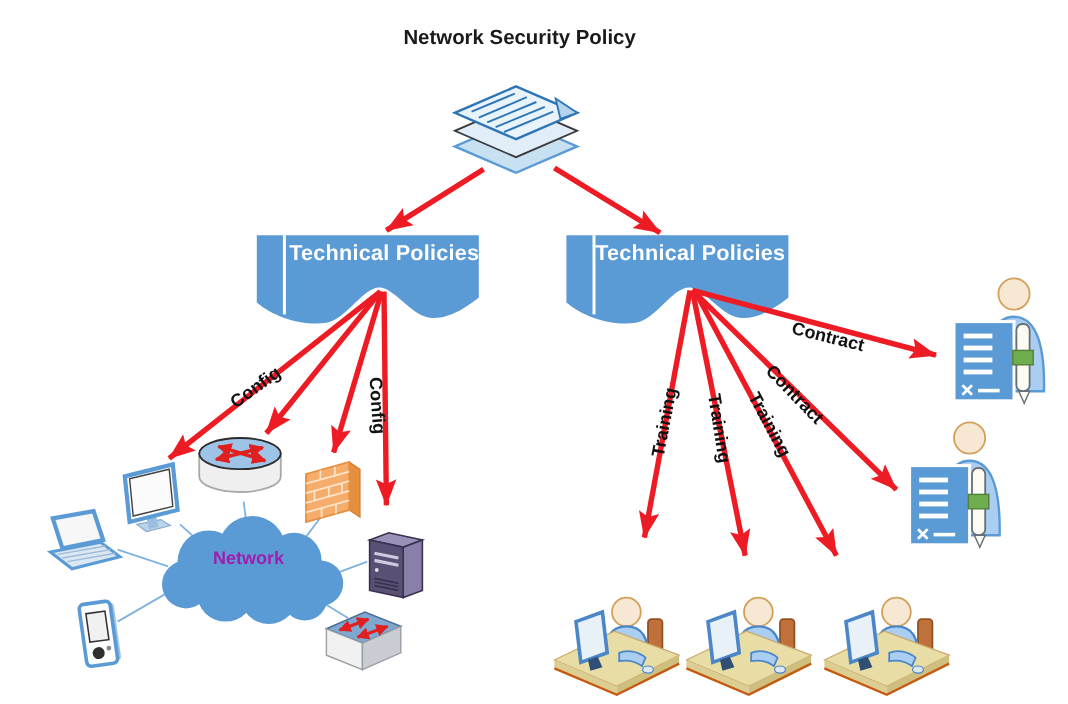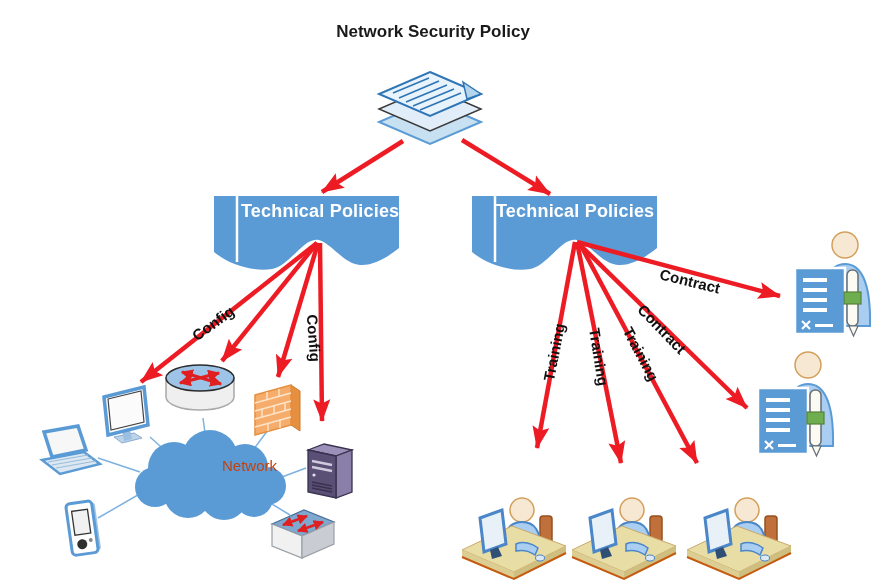--- a/index.html
+++ b/index.html
@@ -9,21 +9,21 @@
   }
   .abs{position:absolute;}
   #title{
     left:433px;top:22px;transform:translateX(-50%);
     font-size:17px;font-weight:700;color:#1a1a1a;white-space:nowrap;
   }
   .banner-label{
     font-size:18px;font-weight:700;color:#ffffff;white-space:nowrap;letter-spacing:.2px;
   }
   .cloud-label{
-    width:140px;text-align:right;font-size:15px;font-weight:400;color:#c2410c;line-height:21px;
+    width:140px;text-align:center;font-size:15px;font-weight:700;color:#a21caf;line-height:21px;
   }
   .edge-label{
     font-size:15px;font-weight:700;color:#111111;white-space:nowrap;
     transform-origin:center center;
   }
   svg{display:block;overflow:visible;}
   .layer{left:0;top:0;width:890px;height:587px;pointer-events:none;}
 </style>
 </head>
 <body>

